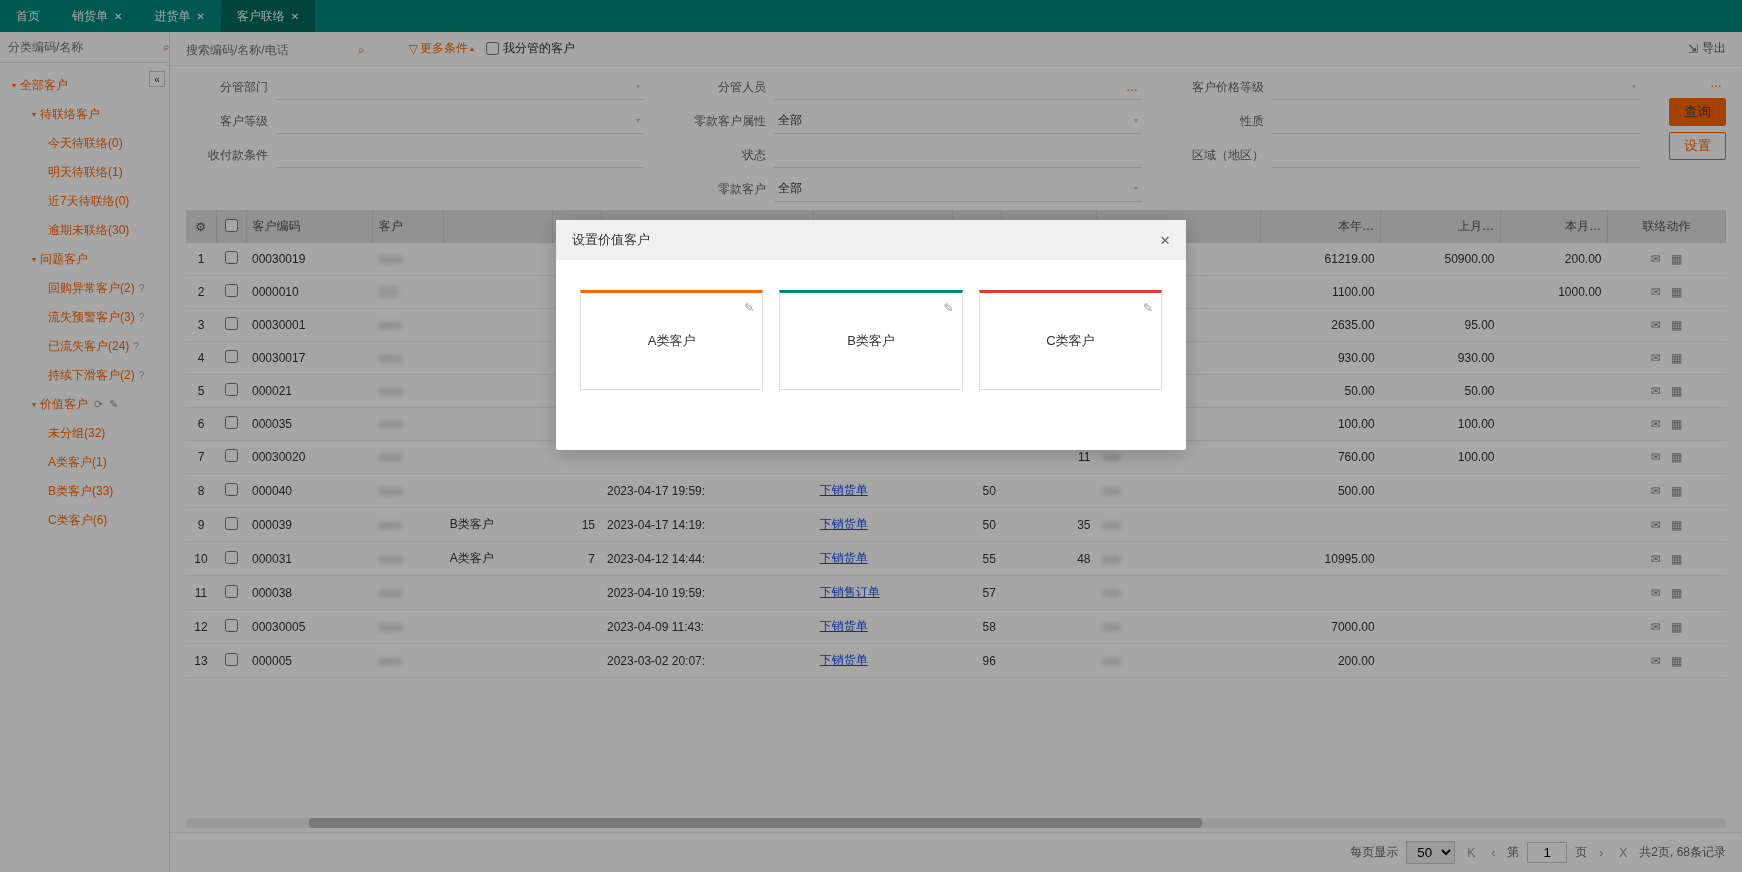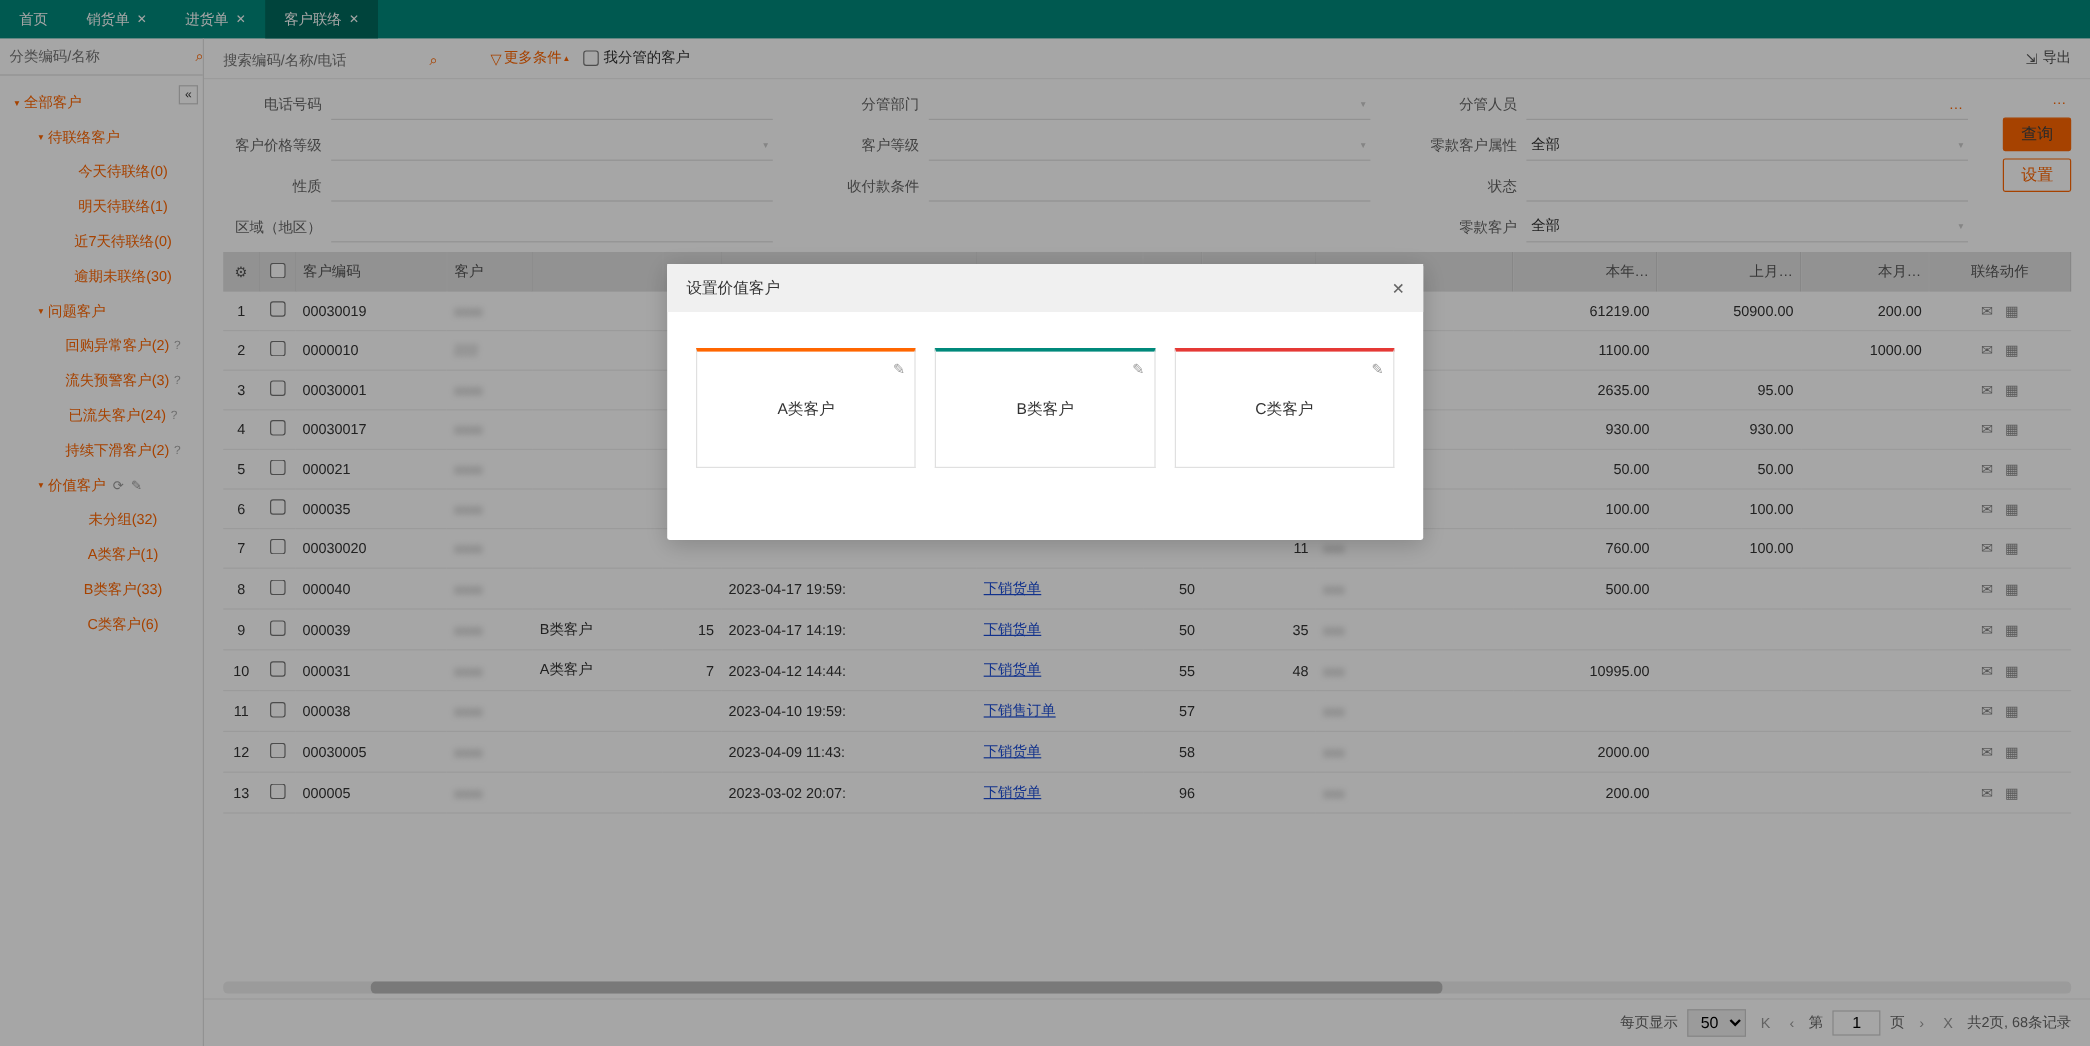--- a/index.html
+++ b/index.html
@@ -16,21 +16,21 @@
     
     
     .sidebar { width: 170px; border-right: 1px solid #e0e0e0; display: flex; flex-direction: column; }
     .sidebar-search { padding: 8px; border-bottom: 1px solid #e0e0e0; display: flex; align-items: center; }
     .sidebar-search input { flex: 1; border: none; outline: none; font-size: 12px; }
     .sidebar-search .search-icon { color: #f60; }
     .sidebar-tree { flex: 1; overflow-y: auto; padding: 8px 0; position: relative; }
     .collapse-handle { position: absolute; right: 4px; top: 8px; width: 16px; height: 16px; border: 1px solid #ccc; display: flex; align-items: center; justify-content: center; cursor: pointer; font-size: 10px; }
     .tree-node { padding: 6px 12px; cursor: pointer; color: #f60; display: flex; align-items: center; }
     .tree-node.child { padding-left: 32px; color: #555; font-size: 12px; }
-    .tree-node.sub { padding-left: 48px; justify-content: center; }
+    .tree-node.sub { padding-left: 48px; }
     .tree-node .caret { margin-right: 4px; font-size: 8px; }
     .tree-node .refresh-icon, .tree-node .edit-icon { margin-left: 6px; color: #999; font-size: 11px; }
     .tree-node .q-icon { margin-left: 4px; color: #aaa; font-size: 10px; }
     
     
     .content { flex: 1; display: flex; flex-direction: column; overflow: hidden; }
     .content-toolbar { padding: 8px 16px; display: flex; align-items: flex-end; gap: 12px; border-bottom: 1px solid #eee; }
     .toolbar-search { border: none; outline: none; width: 160px; font-size: 12px; }
     .toolbar-search-icon { color: #f60; cursor: pointer; }
     .more-filter { color: #f60; cursor: pointer; display: flex; align-items: center; gap: 2px; }
@@ -198,27 +198,20 @@
       <div class="spacer"></div>
       <div class="export-btn">
         <span>⇲</span>
         <span>导出</span>
       </div>
     </div>
 
     <div class="filter-panel">
       <div class="filter-grid" id="filter-grid">
           <div class="filter-item">
-            <div class="filter-label">电话号码</div>
-    <div class="filter-input">
-      <span></span>
-
-    </div>
-          </div>
-          <div class="filter-item">
             <div class="filter-label">分管部门</div>
     <div class="filter-input">
       <span></span>
       <span class="caret-down">▾</span>
 
     </div>
           </div>
           <div class="filter-item">
             <div class="filter-label">分管人员</div>
     <div class="filter-input">
@@ -565,21 +558,21 @@
     <td class="check-cell"><input type="checkbox" style=""></td>
     <td>00030005</td>
     <td><span class="blur">xxxx</span></td>
     <td></td>
     <td class="right"></td>
     <td>2023-04-09 11:43:</td>
     <td><span class="link">下销货单</span></td>
     <td class="right">58</td>
     <td class="right"></td>
     <td><span class="blur">xxx</span></td>
-    <td class="right">2000.00</td>
+    <td class="right">7000.00</td>
     <td class="right"></td>
     <td class="right"></td>
     <td class="center">
                 <div class="action-icons">
                   <span>✉</span>
                   <span>▦</span>
                 </div>
               </td>
             </tr>
             <tr>

